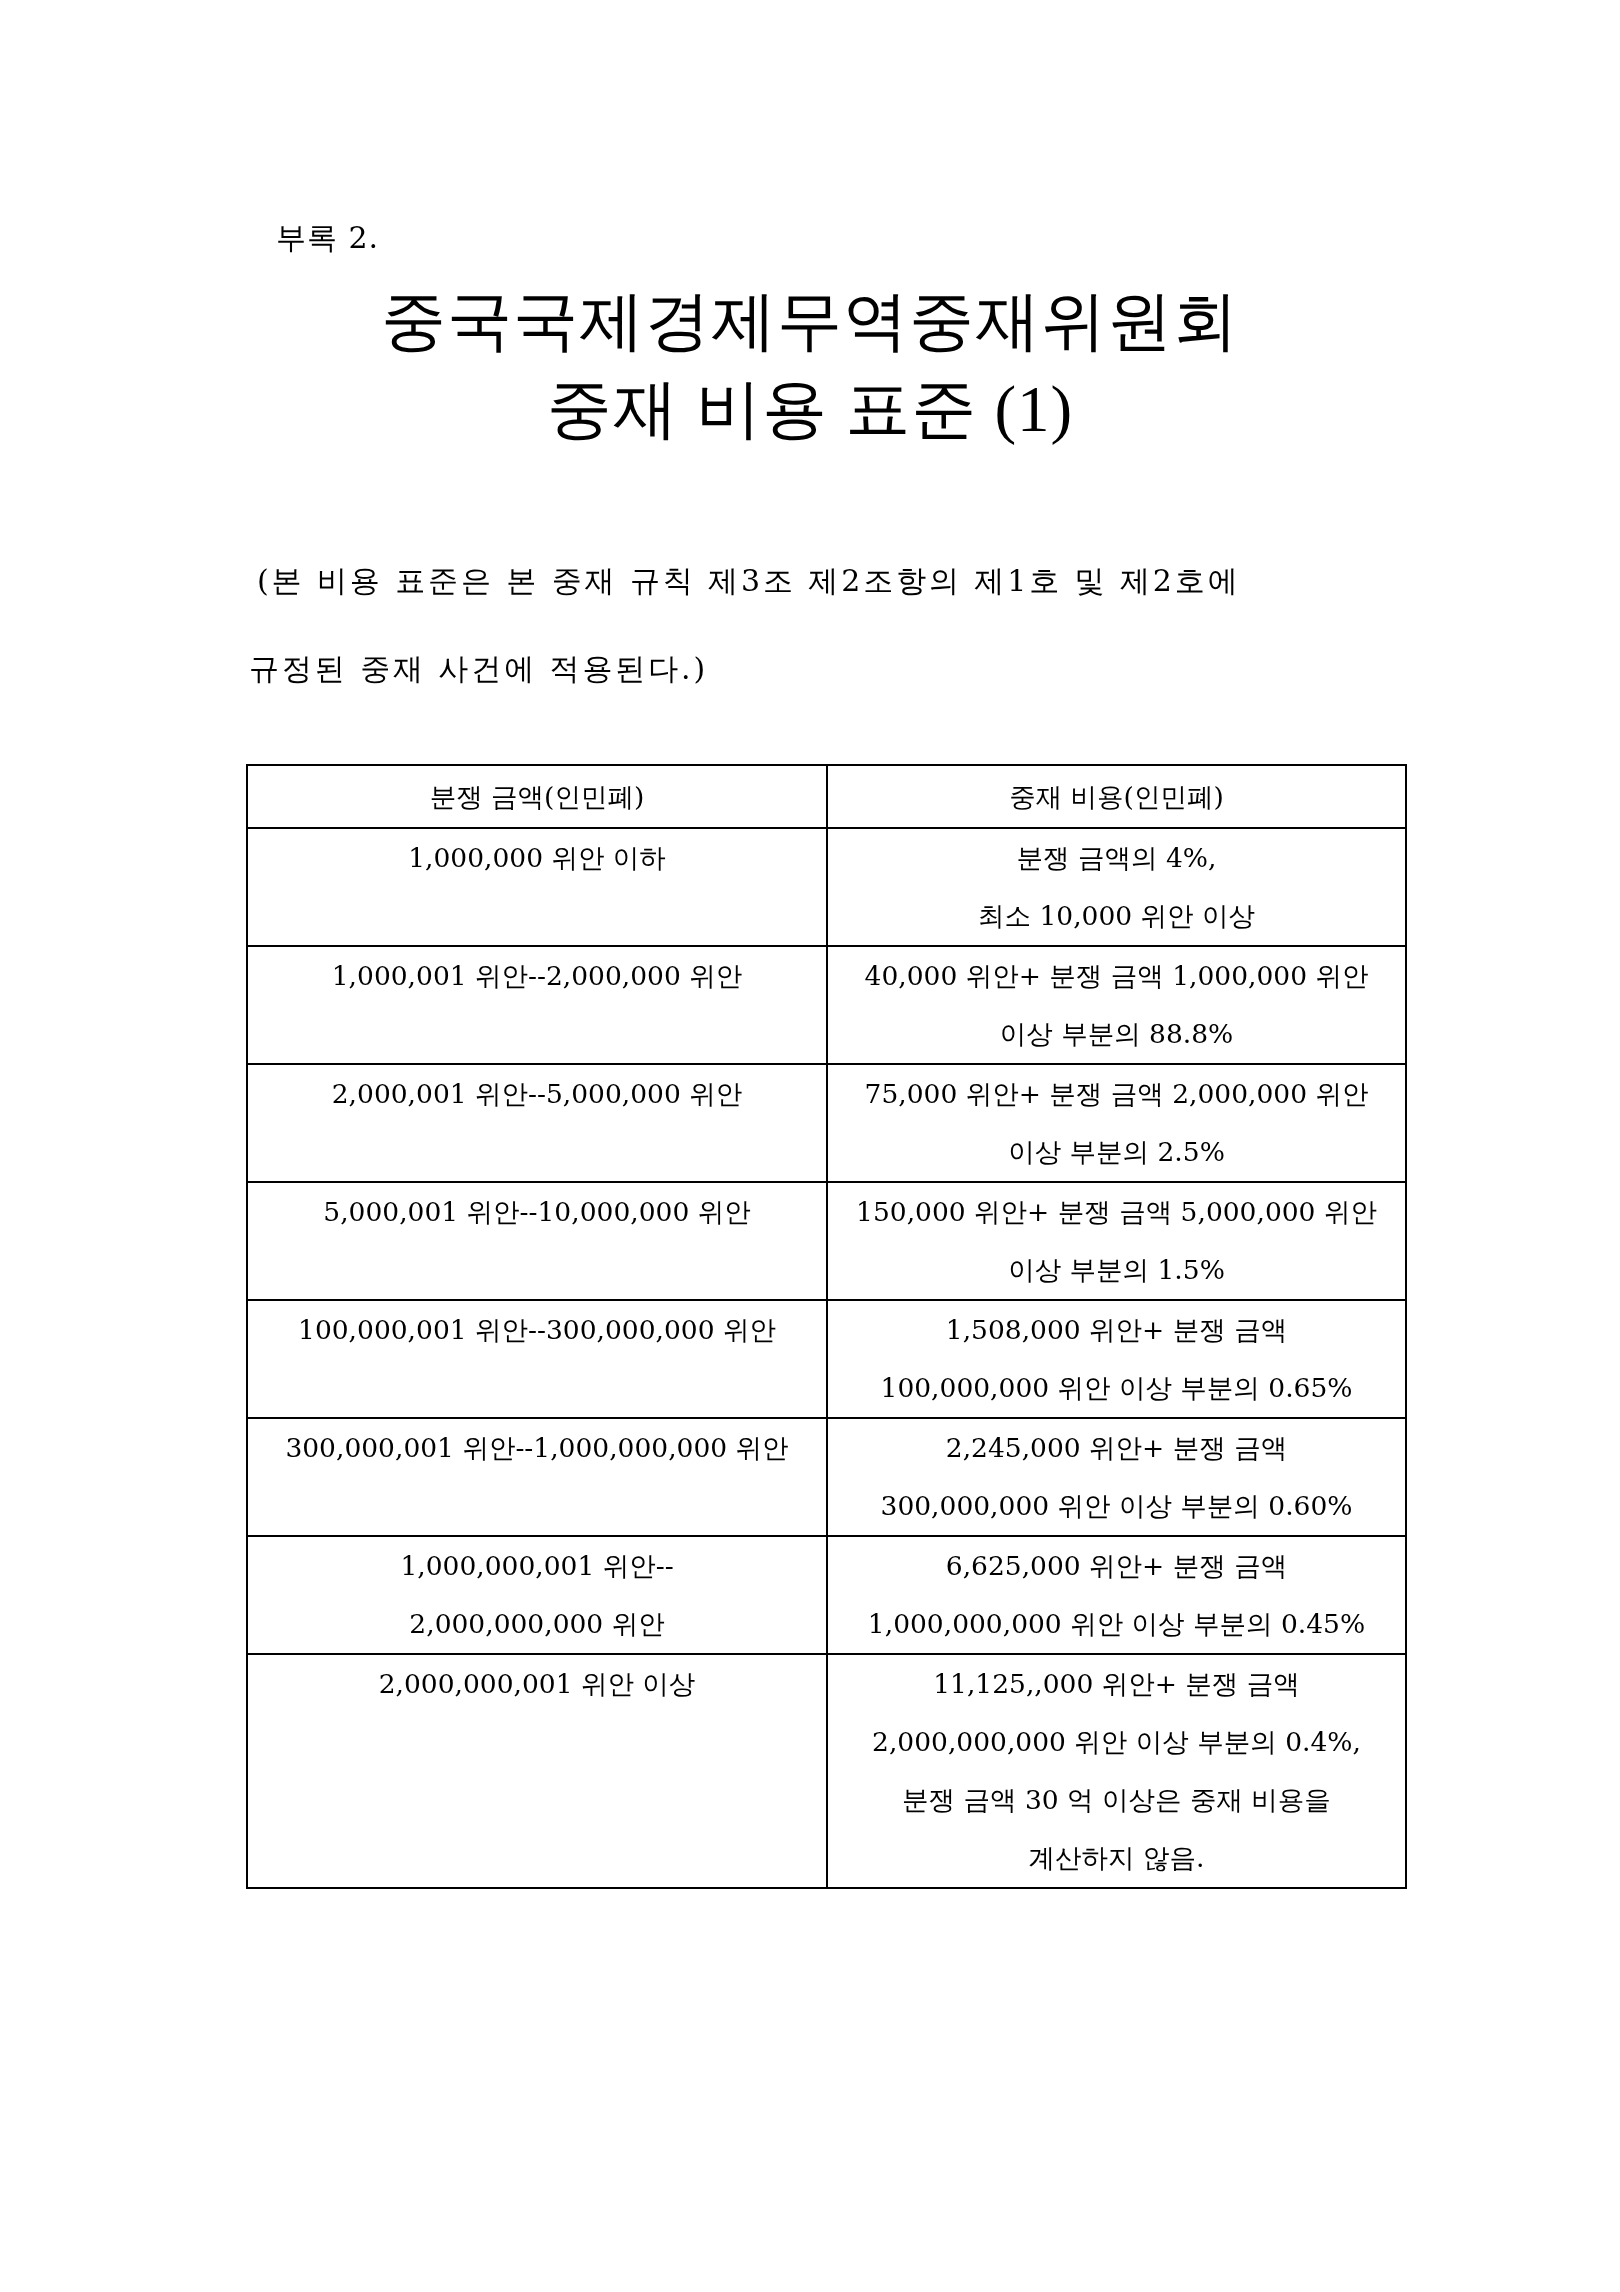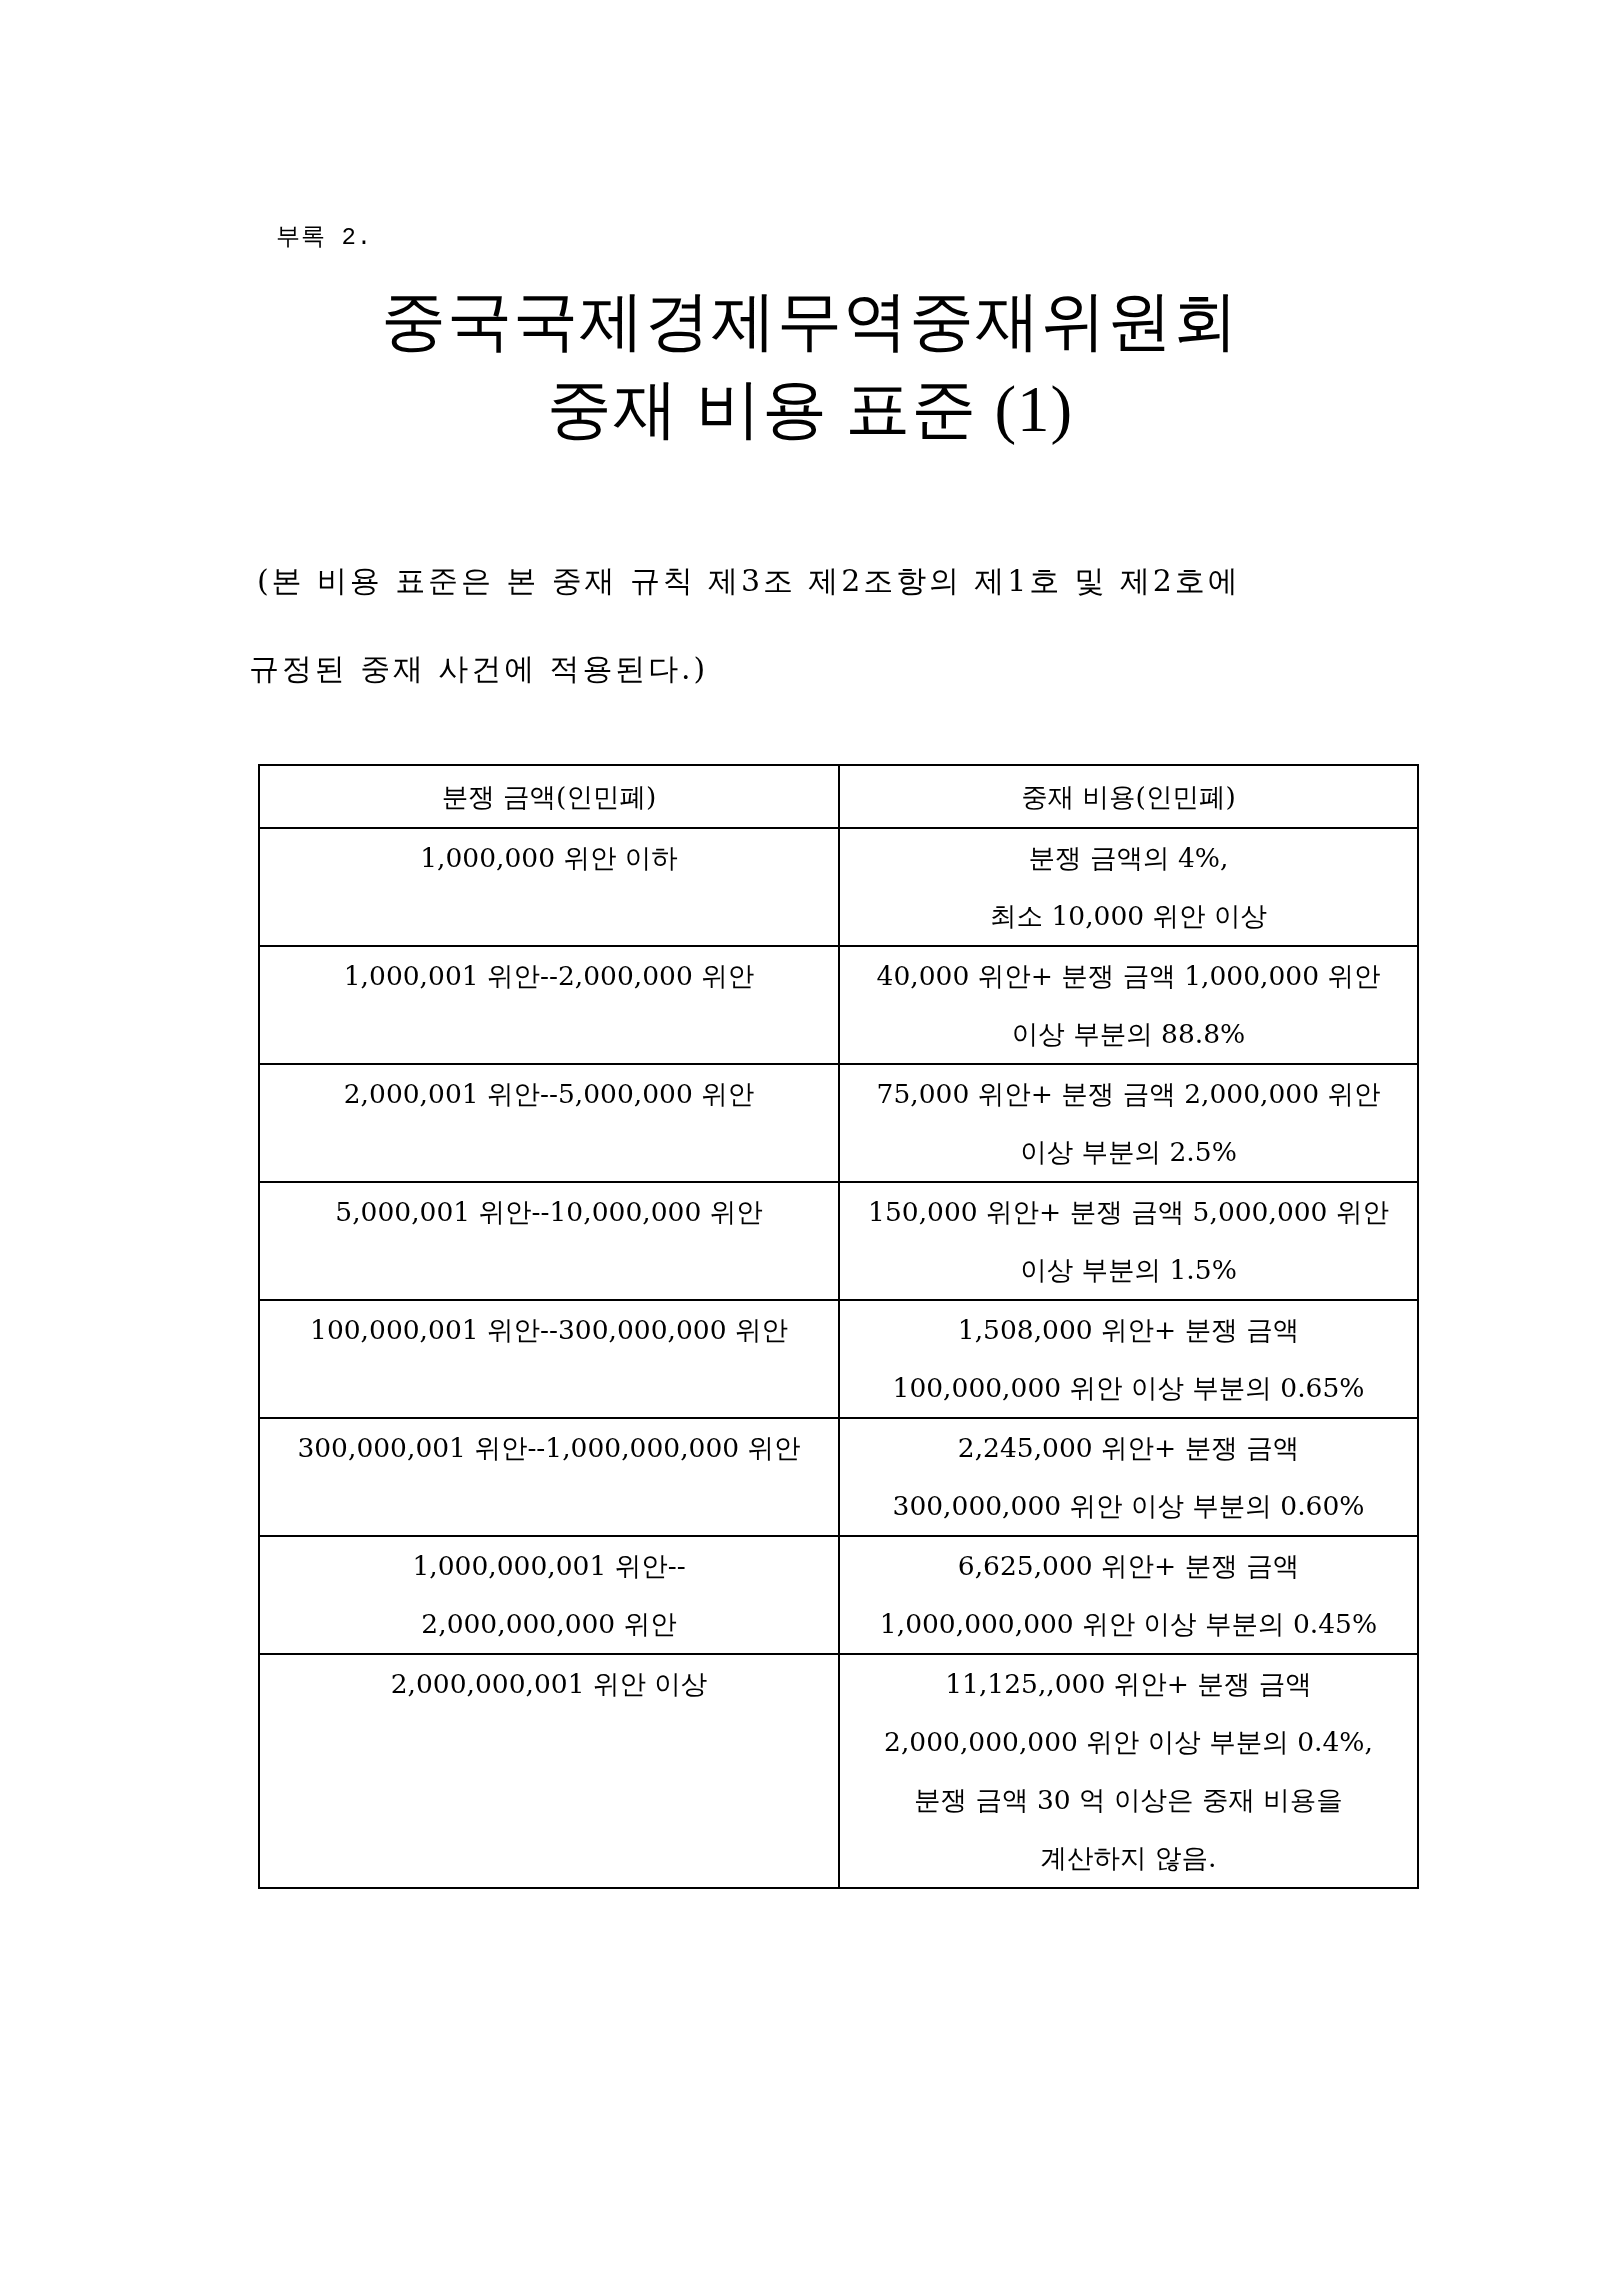--- a/index.html
+++ b/index.html
@@ -12,24 +12,23 @@
       height: 2293px;
       position: relative;
       overflow: hidden;
       font-family: "DejaVu Serif", "Liberation Serif", serif;
       color: #000000;
     }
     .appendix-label {
       position: absolute;
       left: 276px;
       top: 218px;
-      font-size: 24px;
+      font-size: 30px;
       line-height: 39px;
       letter-spacing: 1px;
-      font-family: Liberation Mono, monospace;
     }
     .title {
       position: absolute;
       left: 0;
       width: 1620px;
       text-align: center;
       font-size: 65px;
       line-height: 78px;
       letter-spacing: 1px;
     }
@@ -40,21 +39,21 @@
       font-size: 30px;
       line-height: 39px;
       letter-spacing: 2.9px;
       white-space: nowrap;
     }
     .intro-1 { left: 257px; top: 561px; }
     .intro-2 { left: 249px; top: 649px; text-align: right; }
 
     table.fees {
       position: absolute;
-      left: 258px;
+      left: 246px;
       top: 764px;
       width: 1160px;
       border-collapse: collapse;
       table-layout: fixed;
     }
     table.fees td, table.fees th {
       border-left: 2px solid #000;
       border-right: 2px solid #000;
       border-top: 2.9px solid #000;
       border-bottom: 2.9px solid #000;

